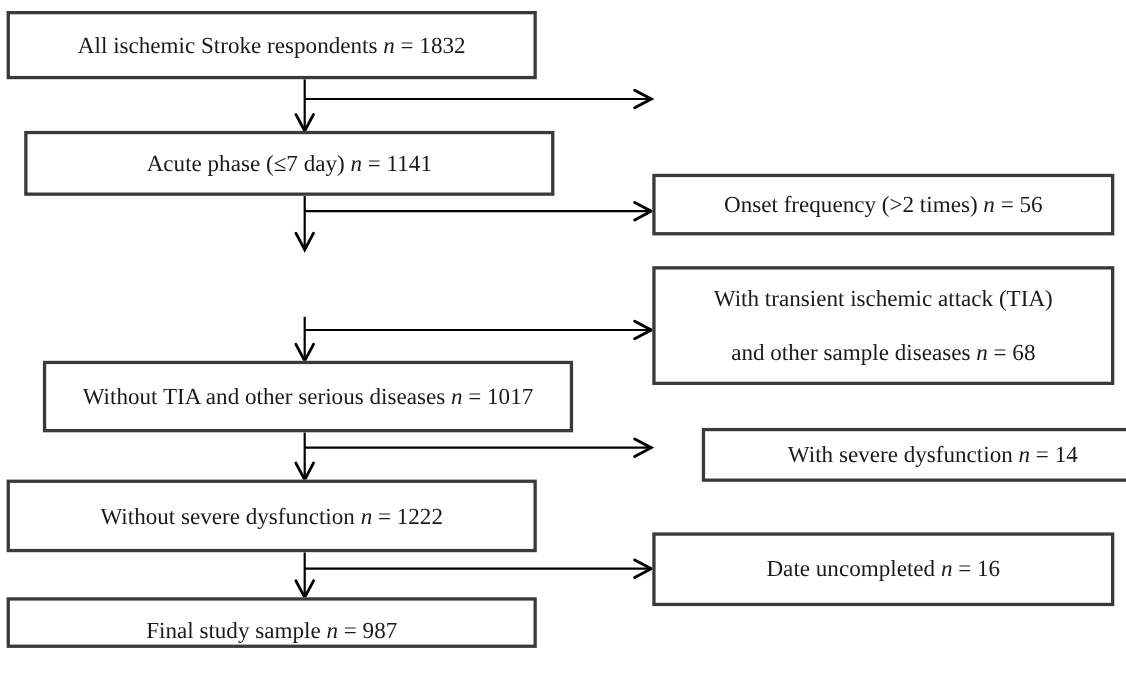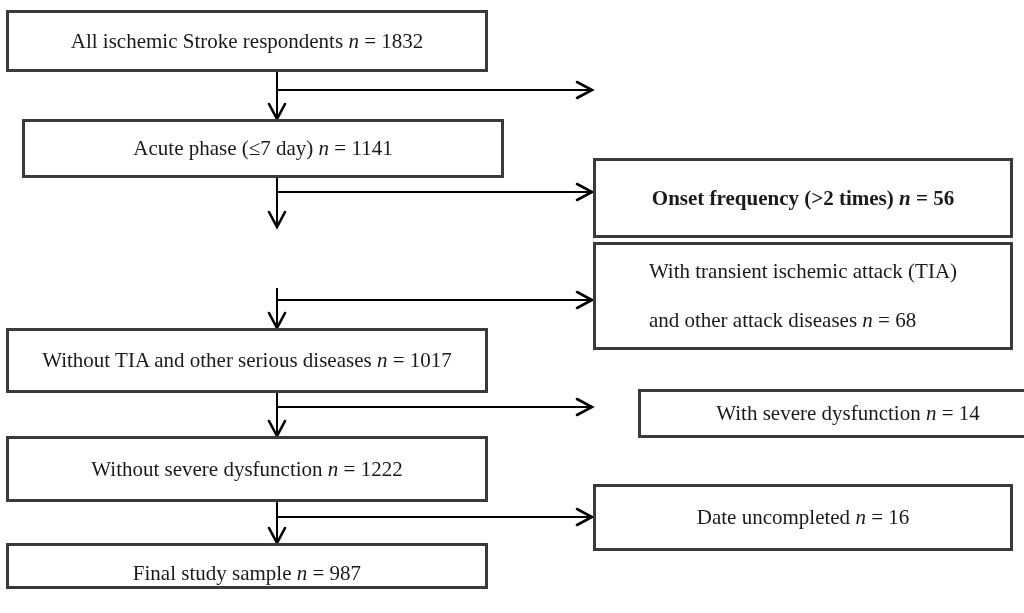--- a/index.html
+++ b/index.html
@@ -19,35 +19,36 @@
     overflow: hidden;
   }
   .box {
     position: absolute;
     box-sizing: border-box;
     border: 3px solid var(--border);
     background: var(--bg);
     display: flex;
     align-items: center;
     justify-content: center;
+    text-align: center;
     font-size: 21px;
     line-height: 1.25;
   }
   .box p { margin: 0; }
   .box .n { font-style: italic; }
   .left  { left: 6px;   width: 482px; }
   .right { left: 593px; width: 420px; }
   .lb1 { top: 10px;  height: 62px; }
   .lb2 { top: 119px; height: 59px; margin-left: 16px; }
   .lb3 { top: 227px; height: 61px; }
-  .lb4 { top: 328px; height: 65px; }
+  .lb4 { top: 328px; height: 65px; margin-left: 33px; }
   .lb5 { top: 436px; height: 66px; }
   .lb6 { top: 543px; height: 46px; padding-top: 14px; }
   .rb1 { top: 58px;  height: 64px; }
-  .rb2 { top: 158px; height: 80px; font-weight: bold; }
+  .rb2 { top: 158px; height: 56px; }
   .rb3 { top: 242px; height: 108px; line-height: 2.35; }
   .rb4 { top: 389px; height: 49px; margin-left: 45px; }
   .rb5 { top: 484px; height: 67px; }
   .connectors {
     position: absolute;
     left: 0; top: 0;
     width: 1024px; height: 613px;
     pointer-events: none;
   }
   .ln { stroke: var(--arrow); stroke-width: 2; fill: none; }
@@ -95,21 +96,21 @@
   <div class="box left lb6">
     <p><span>Final study sample</span> <i class="n">n</i> <span>= 987</span></p>
   </div>
 
 
   <div class="box right rb2">
     <p><span>Onset frequency (&gt;2 times)</span> <i class="n">n</i> <span>= 56</span></p>
   </div>
 
   <div class="box right rb3">
-    <p><span>With transient ischemic attack (TIA)</span><br><span>and other attack diseases</span> <i class="n">n</i> <span>= 68</span></p>
+    <p><span>With transient ischemic attack (TIA)</span><br><span>and other sample diseases</span> <i class="n">n</i> <span>= 68</span></p>
   </div>
 
   <div class="box right rb4">
     <p><span>With severe dysfunction</span> <i class="n">n</i> <span>= 14</span></p>
   </div>
 
   <div class="box right rb5">
     <p><span>Date uncompleted</span> <i class="n">n</i> <span>= 16</span></p>
   </div>
 

